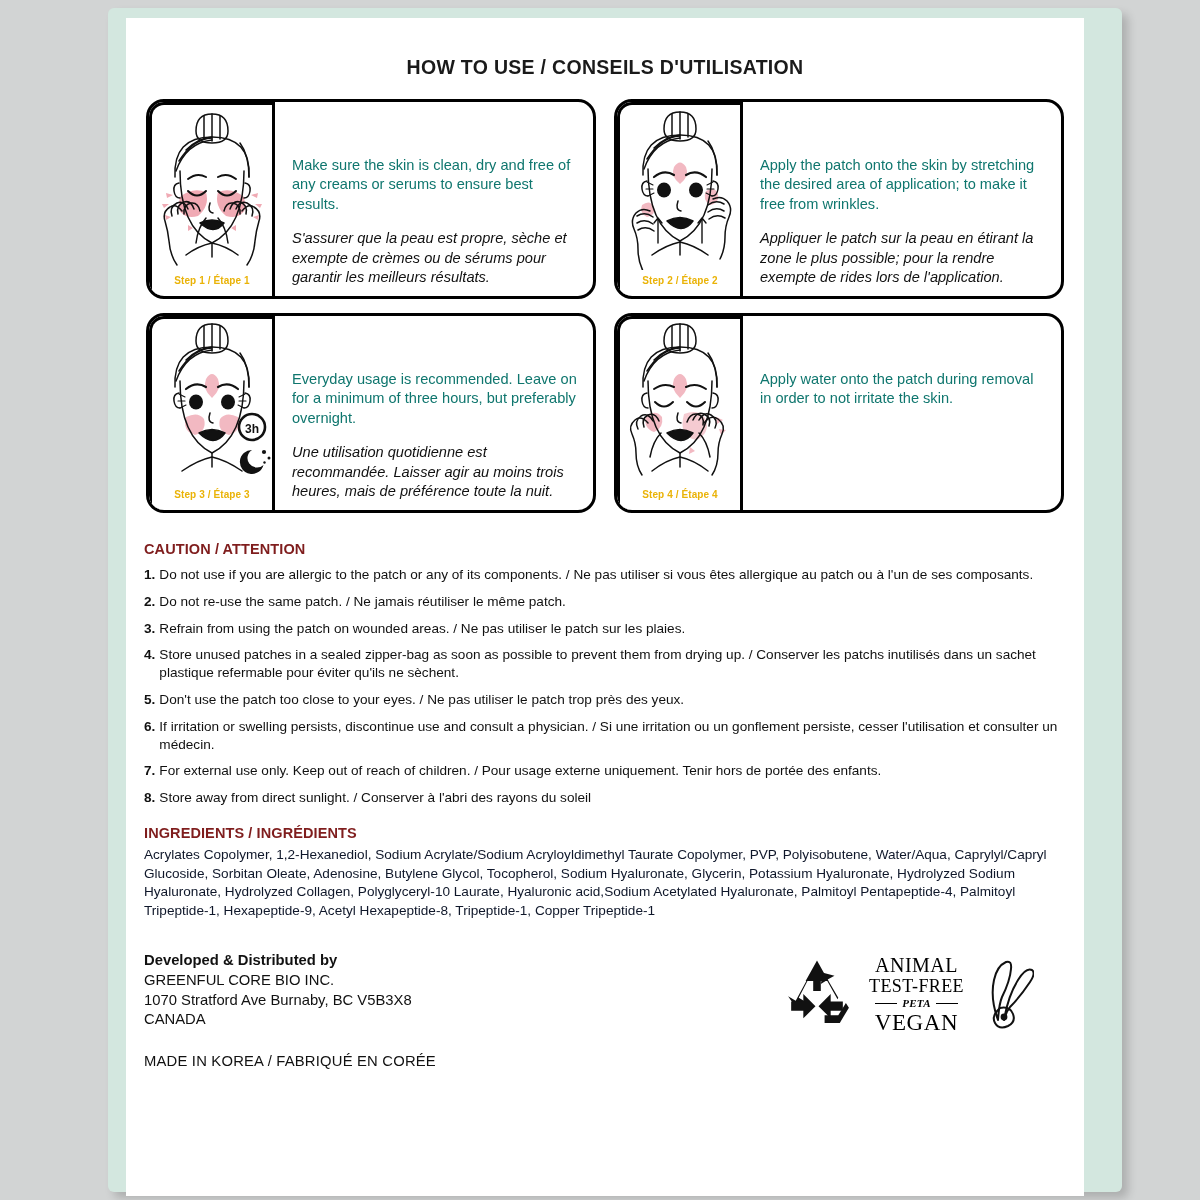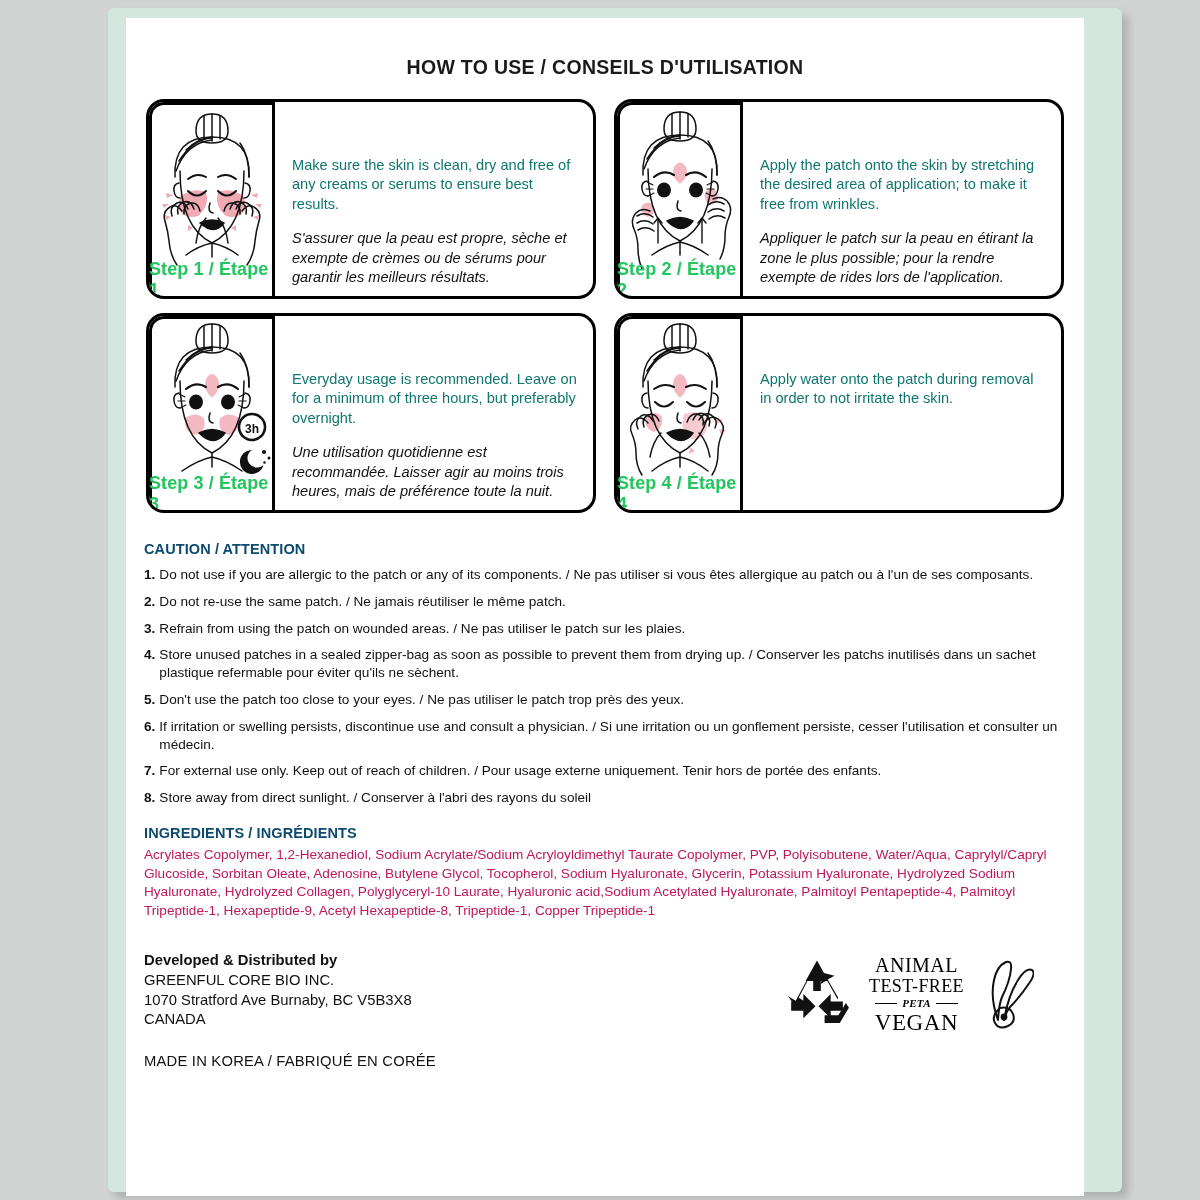--- a/index.html
+++ b/index.html
@@ -75,22 +75,22 @@
     background: #fff;
     border-radius: 12px 0 0 0;
     overflow: hidden;
   }
   .step-illus-frame svg { display: block; width: 120px; height: 165px; }
   .step-badge {
     position: absolute;
     left: 0; bottom: 0;
     width: 126px; height: 32px;
     display: flex; align-items: center; justify-content: center;
-    color: #22c55e;
-    font-size: 18px;
+    color: #eab308;
+    font-size: 10px;
     font-weight: 700;
     letter-spacing: 0.1px;
   }
   .step-text-col {
     flex: 1;
     padding: 15px 16px 10px 17px;
     display: flex;
     flex-direction: column;
   }
   .step-en {
@@ -105,21 +105,21 @@
     color: #111;
     font-style: italic;
     margin-top: 15px;
   }
 
   
   .section-block { padding: 0 8px 0 10px; }
   .section-head {
     font-weight: 800;
     font-size: 14.5px;
-    color: #0c4a6e;
+    color: #7f1d1d;
     letter-spacing: 0.1px;
   }
   .caution-wrap { margin-top: 9px; }
   .caution-item {
     display: flex;
     font-size: 13.6px;
     line-height: 1.31;
     color: #111;
     margin-bottom: 9px;
   }
@@ -129,21 +129,21 @@
     margin-right: 4px;
   }
   .caution-body { flex: 1; }
 
   
   .ingredients-block { margin-top: 18px; }
   .ingredients-text {
     margin-top: 5px;
     font-size: 13.6px;
     line-height: 1.38;
-    color: #be185d;
+    color: #0f172a;
   }
 
   
   .footer-row {
     margin-top: 30px;
     display: flex;
     align-items: flex-start;
     justify-content: space-between;
   }
   .footer-left { font-size: 14.8px; line-height: 1.34; color: #111; }

